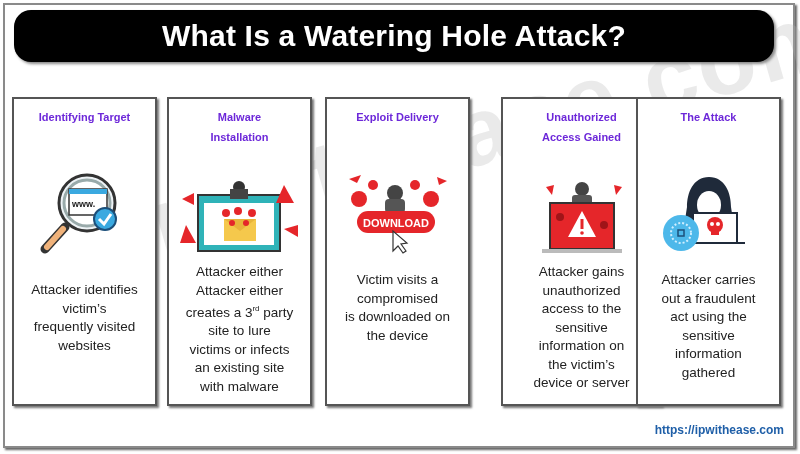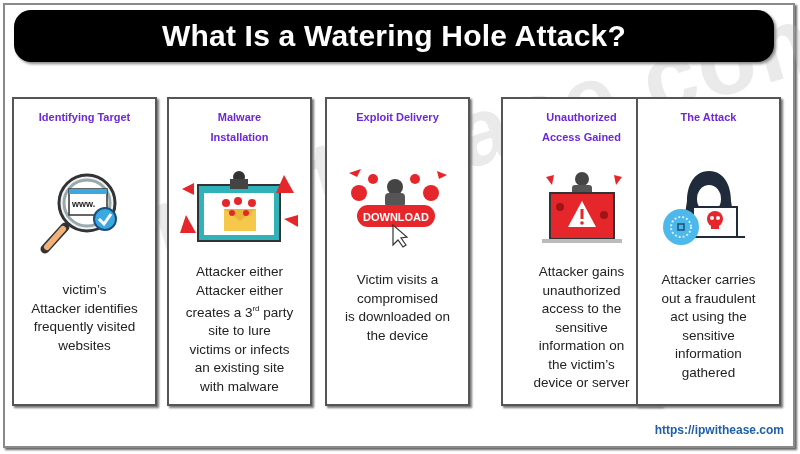--- a/index.html
+++ b/index.html
@@ -8,21 +8,21 @@
   .frame { position:absolute; left:3px; top:3px; width:788px; height:441px;
            border:2px solid #8a8a8a; box-shadow:2px 2px 2px #666; background:#fff; }
   .title-bar { position:absolute; left:14px; top:10px; width:760px; height:52px; background:#000;
                box-shadow:2px 2px 3px #888; color:#fff; display:flex; align-items:center; justify-content:center;
                font-size:30px; font-weight:bold; letter-spacing:0.2px;border-radius:17px; }
   .card { position:absolute; top:97px; width:141px; height:305px; border:2px solid #555;
           box-shadow:2px 2px 2px #777; background:#fff; }
   .card-title { position:absolute; left:0; right:0; top:8px; text-align:center; font-weight:bold;
                 font-size:11px; line-height:20px; color:#6d28d9; }
   .card-icon { position:absolute; left:10px; right:10px; top:70px; height:90px; display:flex;
-               align-items:flex-start; justify-content:center; }
+               align-items:flex-end; justify-content:center; }
   .card-text { position:absolute; left:4px; right:4px; text-align:center; font-size:13.5px;
                line-height:18.5px; color:#222; }
   .card-text sup { font-size:8px;margin-top:36px; }
   .watermark { position:absolute; left:110px; top:180px; font-size:96px; font-weight:bold;
                color:rgba(180,180,180,0.28); transform:rotate(-16deg); transform-origin:left top;
                white-space:nowrap; pointer-events:none; letter-spacing:2px; }
   .footer-link { position:absolute; right:16px; top:423px; font-size:12px; font-weight:bold;
                  color:#1f5fa8; }
 </style>
 </head>
@@ -43,22 +43,22 @@
       <circle cx="52" cy="34" r="28" fill="#eef3f6" stroke="#333" stroke-width="3"></circle>
       <circle cx="52" cy="34" r="23" fill="#fff" stroke="#9aa" stroke-width="3"></circle>
       <rect x="34" y="20" width="38" height="26" fill="#fff" stroke="#333" stroke-width="1.5"></rect>
       <rect x="34" y="20" width="38" height="5" fill="#3aa9e0"></rect>
       <text x="37" y="38" font-size="9" font-weight="bold" fill="#222" font-family="Liberation Sans, sans-serif">www.</text>
       <circle cx="70" cy="50" r="11" fill="#3aa9e0" stroke="#1c4f7a" stroke-width="2"></circle>
       <polyline points="64,50 69,55 76,45" fill="none" stroke="#fff" stroke-width="3"></polyline>
     </svg>
   </div>
   <div class="card-text" style="top:182px;">
+    <div>Attacker identifies</div>
     <div>victim’s</div>
-    <div>Attacker identifies</div>
     <div>frequently visited</div>
     <div>websites</div>
   </div>
 </div>
 
 <div class="card" style="left:167px;">
   <div class="card-title">
     <div>Malware</div>
     <div>Installation</div>
   </div>

